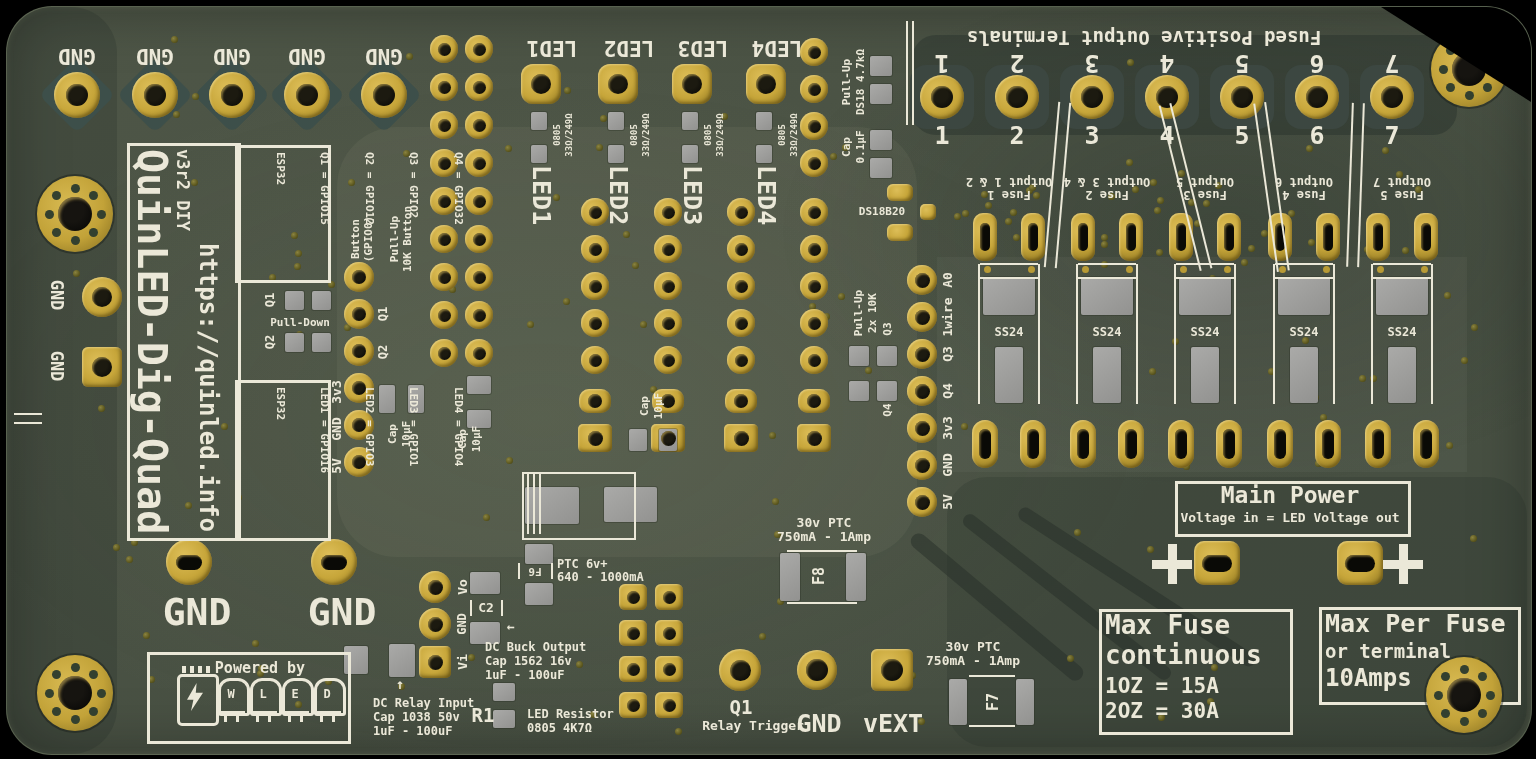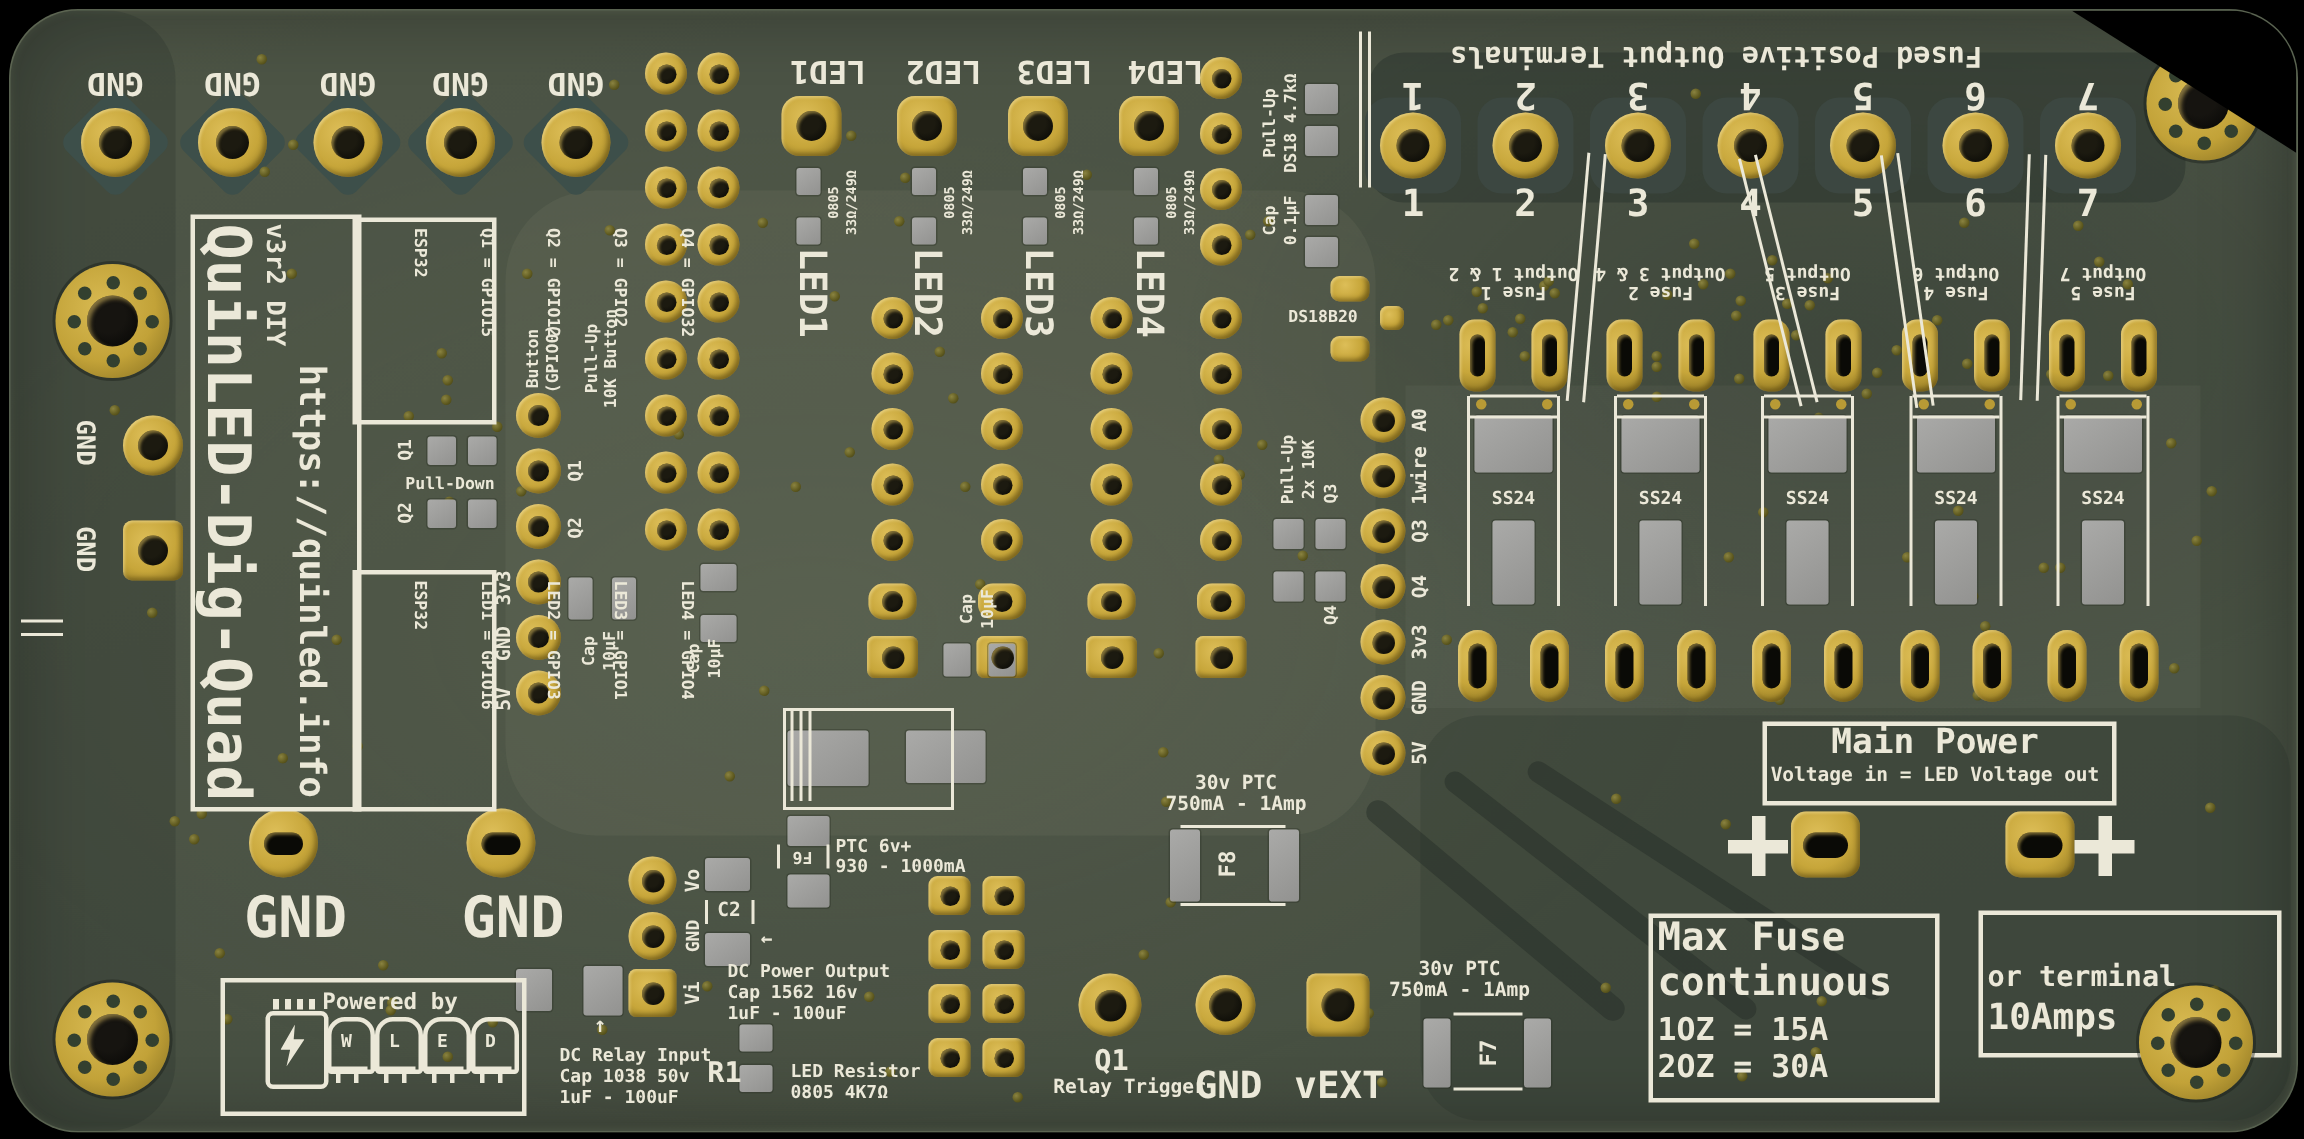--- a/index.html
+++ b/index.html
@@ -133,48 +133,49 @@
   <div class="silk c" style="left:1283px;top:489px;font-size:23px;">Main Power</div>
   <div class="silk c" style="left:1283px;top:511px;font-size:13px;">Voltage in = LED Voltage out</div>
 
   <div class="sbox" style="left:1092px;top:602px;width:188px;height:120px;"></div>
   <div class="silk" style="left:1098px;top:604px;font-size:26px;">Max Fuse</div>
   <div class="silk" style="left:1098px;top:634px;font-size:26px;">continuous</div>
   <div class="silk" style="left:1098px;top:668px;font-size:21px;">1OZ = 15A</div>
   <div class="silk" style="left:1098px;top:693px;font-size:21px;">2OZ = 30A</div>
 
   <div class="sbox" style="left:1312px;top:600px;width:196px;height:92px;"></div>
+  <div class="silk" style="left:1318px;top:603px;font-size:25px;">Max Per Fuse</div>
   <div class="silk" style="left:1318px;top:634px;font-size:19px;">or terminal</div>
   <div class="silk" style="left:1318px;top:658px;font-size:24px;">10Amps</div>
 
   <div class="silk c" style="left:817px;top:516px;font-size:13px;">30v PTC</div>
   <div class="silk c" style="left:817px;top:530px;font-size:13px;">750mA - 1Amp</div>
   <div class="silk crn90" style="left:812px;top:569px;font-size:15px;">F8</div>
 
   <div class="silk c" style="left:966px;top:640px;font-size:13px;">30v PTC</div>
   <div class="silk c" style="left:966px;top:654px;font-size:13px;">750mA - 1Amp</div>
   <div class="silk crn90" style="left:986px;top:695px;font-size:15px;">F7</div>
 
   <div class="sbox" style="left:515px;top:465px;width:110px;height:64px;border-width:2px;"></div>
   <div class="silk cr180" style="left:528px;top:564px;font-size:11px;">F6</div>
   <div class="silk" style="left:550px;top:551px;font-size:12px;">PTC 6v+</div>
-  <div class="silk" style="left:550px;top:564px;font-size:12px;">930 - 1000mA</div>
+  <div class="silk" style="left:550px;top:564px;font-size:12px;">640 - 1000mA</div>
 
   <div class="silk c" style="left:734px;top:701px;font-size:19px;">Q1</div>
   <div class="silk c" style="left:746px;top:719px;font-size:13px;">Relay Trigger</div>
   <div class="silk c" style="left:812px;top:717px;font-size:25px;">GND</div>
   <div class="silk c" style="left:886px;top:717px;font-size:25px;">vEXT</div>
 
   <div class="silk crn90" style="left:456px;top:580px;font-size:13px;">Vo</div>
   <div class="silk crn90" style="left:456px;top:617px;font-size:12px;">GND</div>
   <div class="silk crn90" style="left:456px;top:655px;font-size:13px;">Vi</div>
   <div class="silk c" style="left:479px;top:601px;font-size:13px;">C2</div>
   <div class="silk c" style="left:504px;top:620px;font-size:13px;">←</div>
   <div class="silk c" style="left:393px;top:678px;font-size:14px;">↑</div>
-  <div class="silk" style="left:478px;top:634px;font-size:12px;">DC Power Output</div>
+  <div class="silk" style="left:478px;top:634px;font-size:12px;">DC Buck Output</div>
   <div class="silk" style="left:478px;top:648px;font-size:12px;">Cap 1562 16v</div>
   <div class="silk" style="left:478px;top:662px;font-size:12px;">1uF - 100uF</div>
   <div class="silk" style="left:366px;top:690px;font-size:12px;">DC Relay Input</div>
   <div class="silk" style="left:366px;top:704px;font-size:12px;">Cap 1038 50v</div>
   <div class="silk" style="left:366px;top:718px;font-size:12px;">1uF - 100uF</div>
   <div class="silk c" style="left:476px;top:709px;font-size:19px;">R1</div>
   <div class="silk" style="left:520px;top:701px;font-size:12px;">LED Resistor</div>
   <div class="silk" style="left:520px;top:715px;font-size:12px;">0805 4K7Ω</div>
 
   <div class="silk c" style="left:190px;top:605px;font-size:38px;">GND</div>

